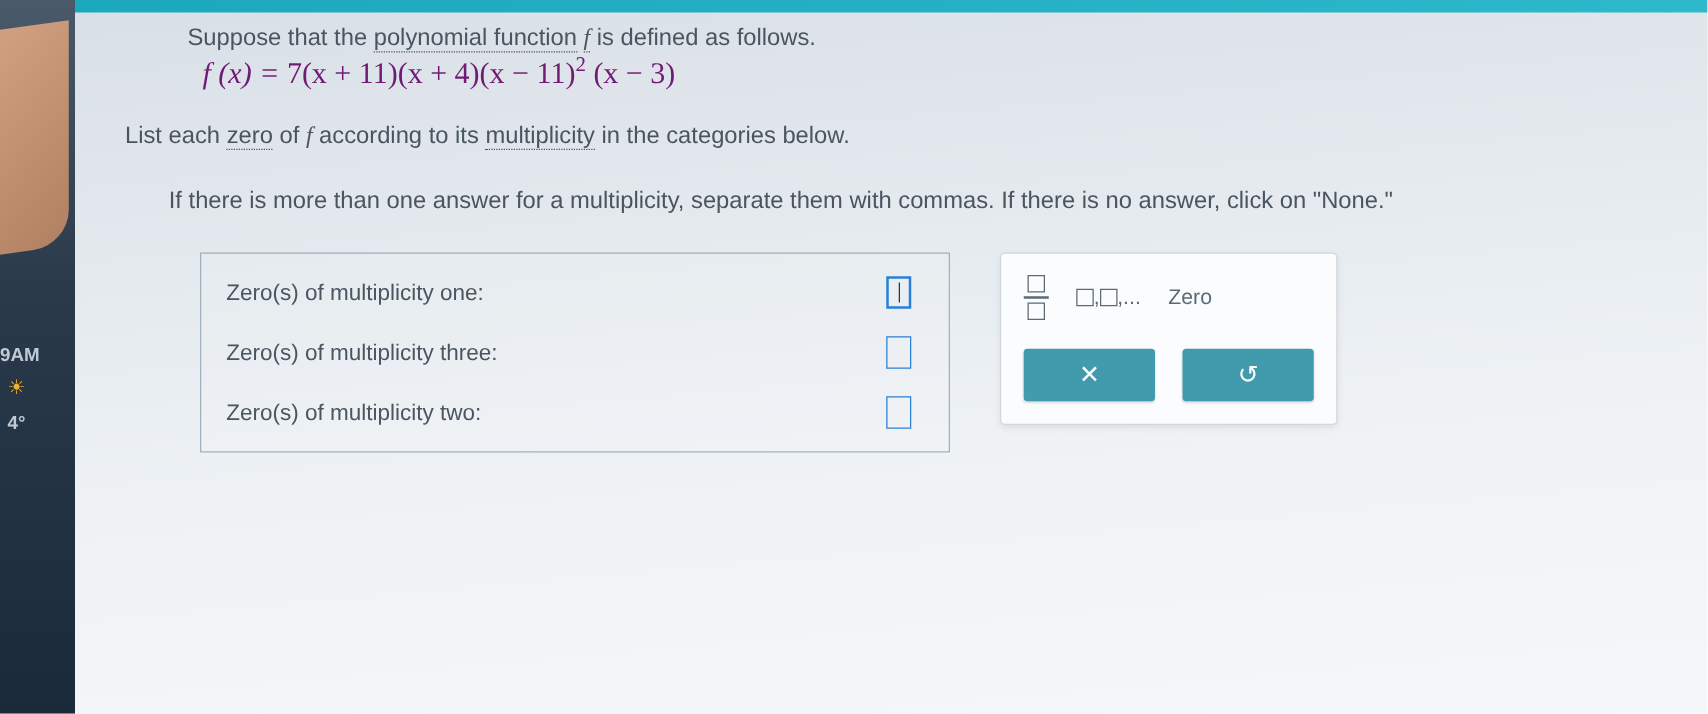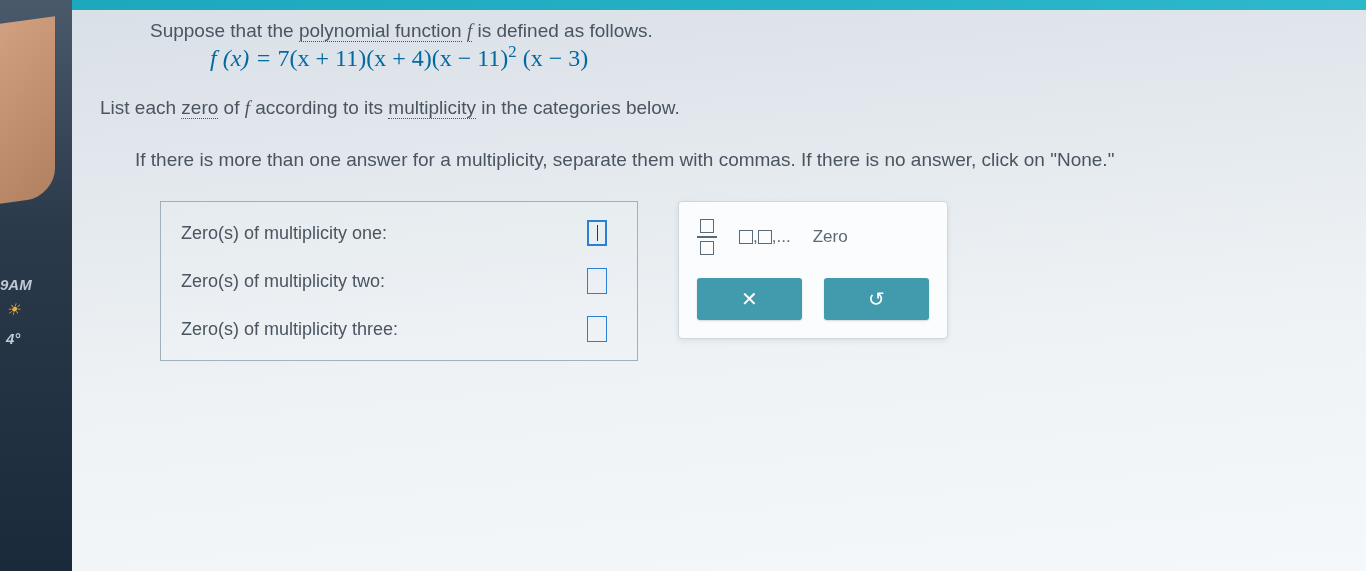--- a/index.html
+++ b/index.html
@@ -11,23 +11,22 @@
   }
   .top-bar {
     position: absolute;
     top: 0; left: 0; right: 0;
     height: 10px;
     background: linear-gradient(90deg, #1ba8bc 0%, #2db8cc 100%);
   }
   .left-strip {
     position: absolute;
     left: 0; top: 0; bottom: 0;
-    width: 72px;
+    width: 60px;
     background: linear-gradient(180deg, #4a5a6a 0%, #2a3a4a 40%, #1a2a3a 100%);
-    font-style: italic;
   }
   .left-strip .skin {
     position: absolute;
     top: 20px; left: 0; width: 55px; height: 180px;
     background: linear-gradient(135deg, #d0a080 0%, #b08060 100%);
     border-radius: 0 0 28px 0;
     transform: skewY(-8deg);
   }
   .left-strip .label-9am {
     position: absolute;
@@ -57,44 +56,44 @@
   }
   .intro-line {
     margin-left: 50px;
   }
   .underdot {
     border-bottom: 1px dotted #4a5560;
     cursor: help;
   }
   .italic { font-style: italic; font-family: 'Times New Roman', serif; }
   .equation {
-    margin-left: 110px;
+    margin-left: 62px;
     margin-bottom: 25px;
     font-family: 'Times New Roman', serif;
     font-size: 24px;
-    color: #0369a1;
+    color: #701a75;
   }
   .list-line {
     margin-bottom: 30px;
   }
   .hint-line {
     margin-left: 35px;
     margin-bottom: 30px;
   }
   .answer-row {
     display: flex;
     gap: 40px;
     margin-left: 60px;
     align-items: flex-start;
   }
   .answer-box {
     border: 1px solid #a0b0bc;
     background: rgba(255,255,255,0.1);
     padding: 18px 30px 18px 20px;
-    width: 478px;
+    width: 600px;
   }
   .answer-box .row {
     display: flex;
     align-items: center;
     justify-content: space-between;
     margin-bottom: 22px;
     font-size: 18px;
   }
   .answer-box .row:last-child { margin-bottom: 0; }
   .ans-field {
@@ -187,25 +186,25 @@
   <p class="hint-line">If there is more than one answer for a multiplicity, separate them with commas. If there is no answer, click on "None."</p>
 
   <div class="answer-row">
 
     <div class="answer-box">
       <div class="row">
         <span>Zero(s) of multiplicity one:</span>
         <span class="ans-field active"></span>
       </div>
       <div class="row">
+        <span>Zero(s) of multiplicity three:</span>
+        <span class="ans-field"></span>
+      </div>
+      <div class="row">
         <span>Zero(s) of multiplicity two:</span>
-        <span class="ans-field"></span>
-      </div>
-      <div class="row">
-        <span>Zero(s) of multiplicity three:</span>
         <span class="ans-field"></span>
       </div>
     </div>
 
     <div class="tool-panel">
       <div class="tool-row">
         <div class="tool-item">
           <div class="frac-icon">
             <div class="sq"></div>
               <div class="bar"></div>

